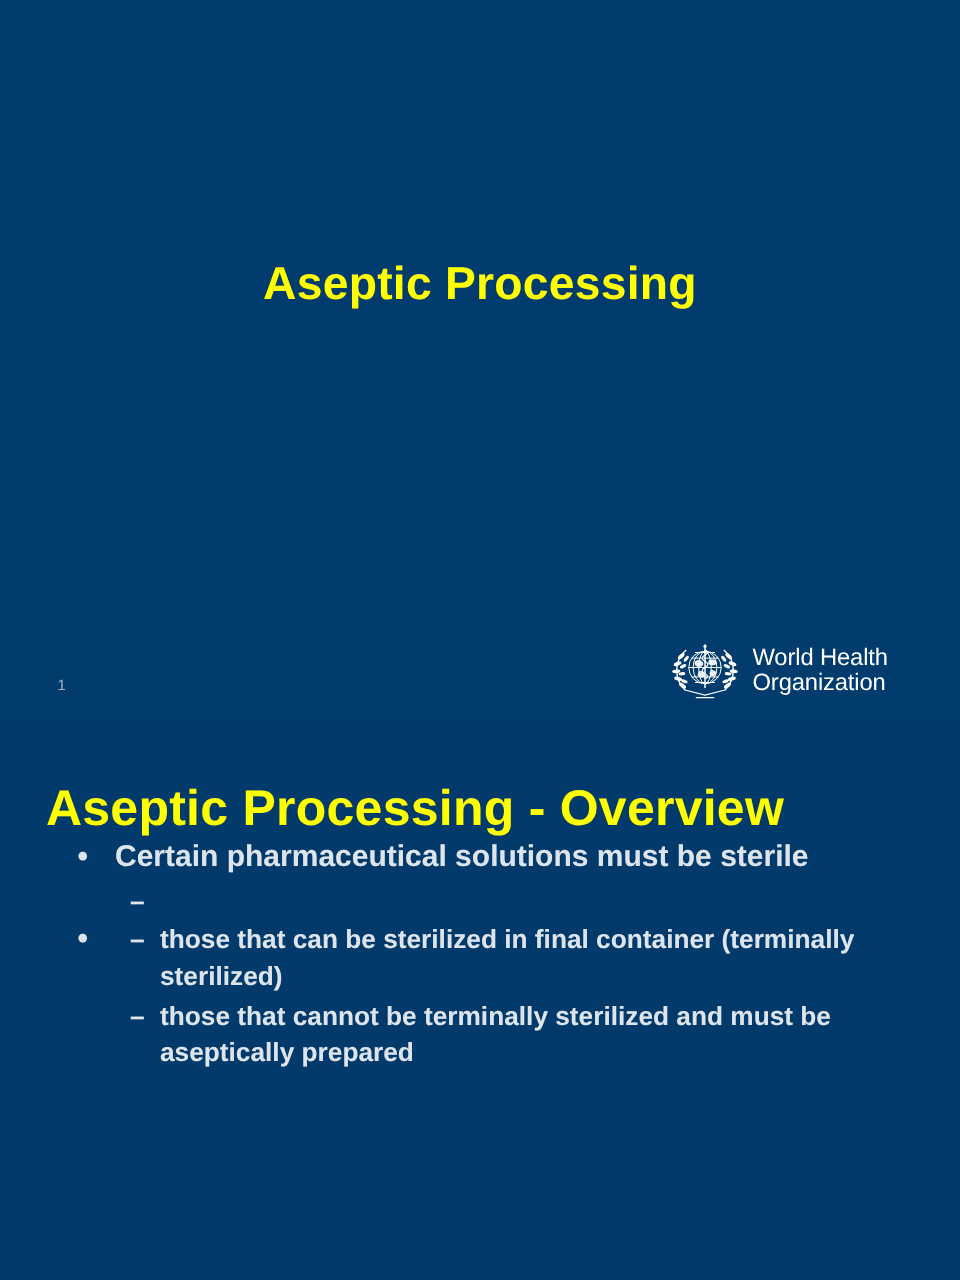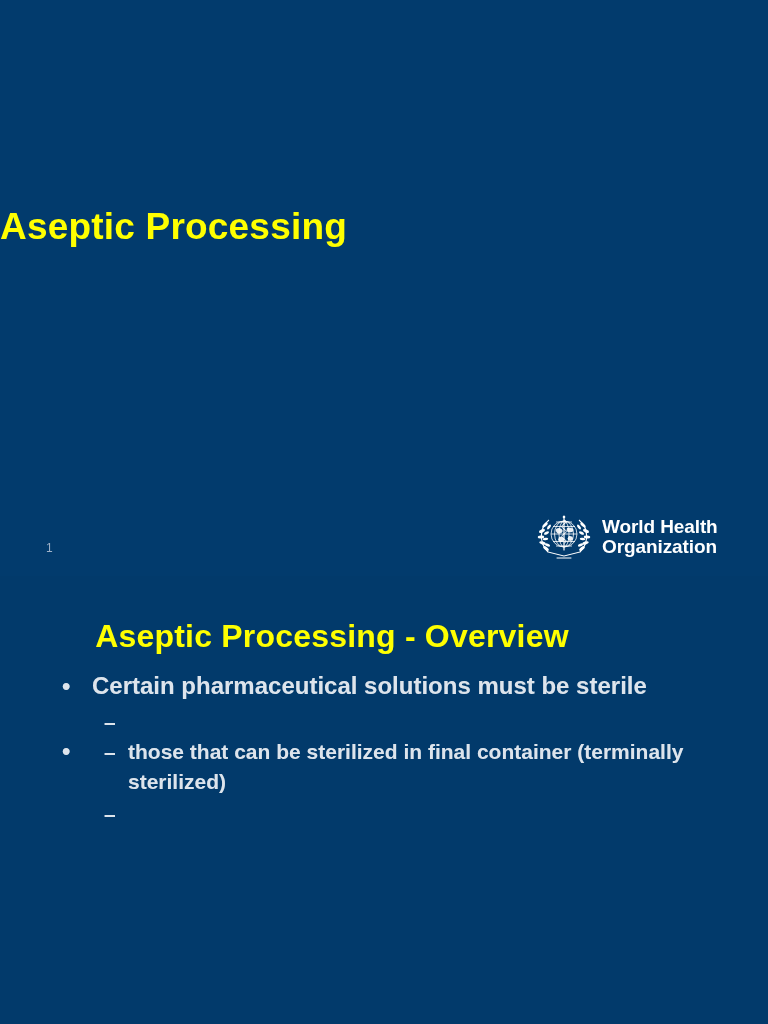--- a/index.html
+++ b/index.html
@@ -30,21 +30,21 @@
     width: 768px;
     height: 576px;
     background: #023B6D;
     overflow: hidden;
   }
   .slide1-title {
     position: absolute;
     left: 0;
     top: 182px;
     width: 768px;
-    text-align: left;
+    text-align: center;
     color: #FFFF00;
     font-size: 37px;
     font-weight: bold;
     letter-spacing: 0.2px;
     line-height: 1.1;
   }
   .slide-number {
     position: absolute;
     left: 46px;
     top: 541px;
@@ -65,21 +65,21 @@
     gap: 8px;
   }
   .who-emblem {
     width: 60px;
     height: 50px;
     flex: 0 0 60px;
   }
   .who-wordmark {
     color: #FFFFFF;
     font-size: 19px;
-    font-weight: bold;
+    font-weight: normal;
     line-height: 1.03;
     letter-spacing: -0.1px;
     white-space: nowrap;
   }
   .who-wordmark div { display: block; }
 
   
   .slide2 {
     position: absolute;
     left: 0;
@@ -89,21 +89,21 @@
     background: #023A6B;
     overflow: hidden;
   }
   .slide2-title {
     position: absolute;
     left: 0;
     top: 16px;
     width: 664px;
     text-align: center;
     color: #FFFF00;
-    font-size: 32px;
+    font-size: 40px;
     font-weight: bold;
     line-height: 1.1;
     letter-spacing: 0.2px;
   }
   .body-list {
     position: absolute;
     left: 0;
     top: 92px;
     width: 768px;
     margin: 0;
@@ -248,18 +248,19 @@
         <span class="marker">•</span>
       </li>
 
       <li class="lvl2">
         <span class="marker">–</span>
         <span>those that can be sterilized in final container (terminally sterilized)</span>
       </li>
 
       <li class="lvl2">
         <span class="marker">–</span>
+        <span>those that cannot be terminally sterilized and must be aseptically prepared</span>
       </li>
 
     </ul>
   </section>
 
 </div>
 
 </body></html>

